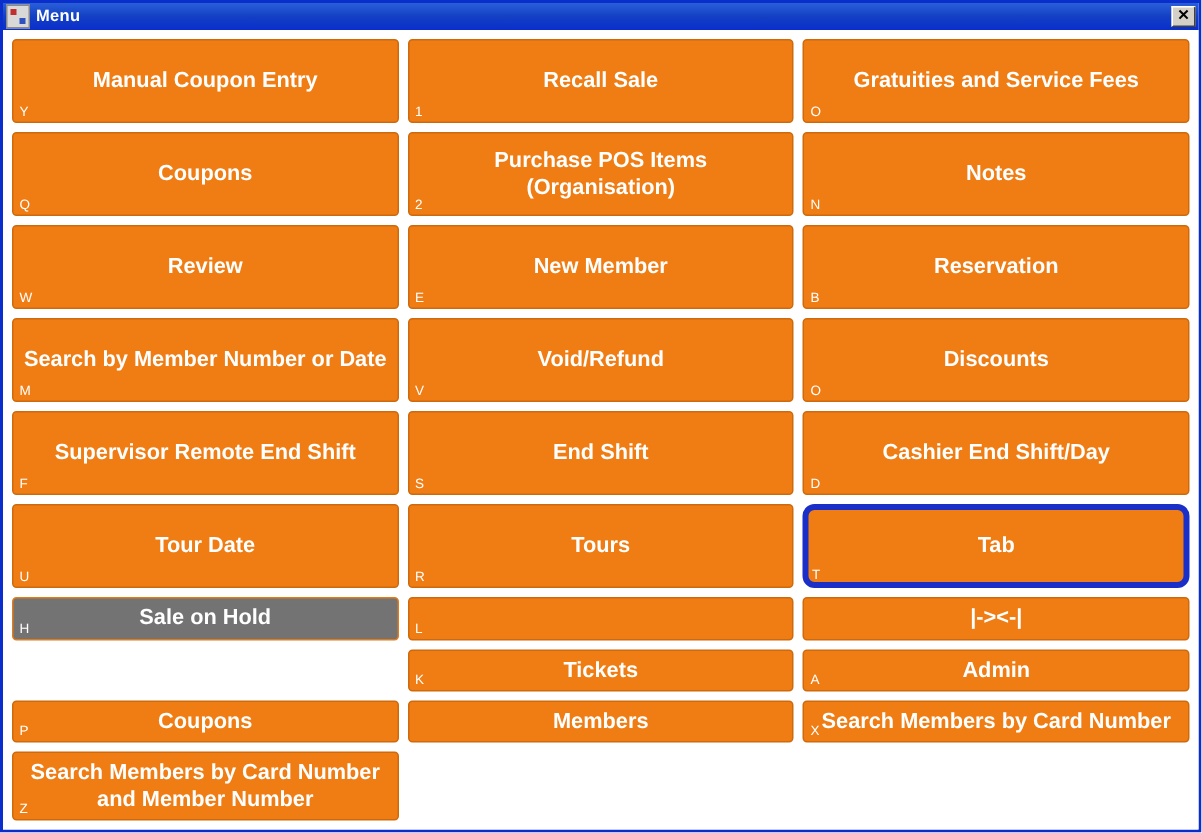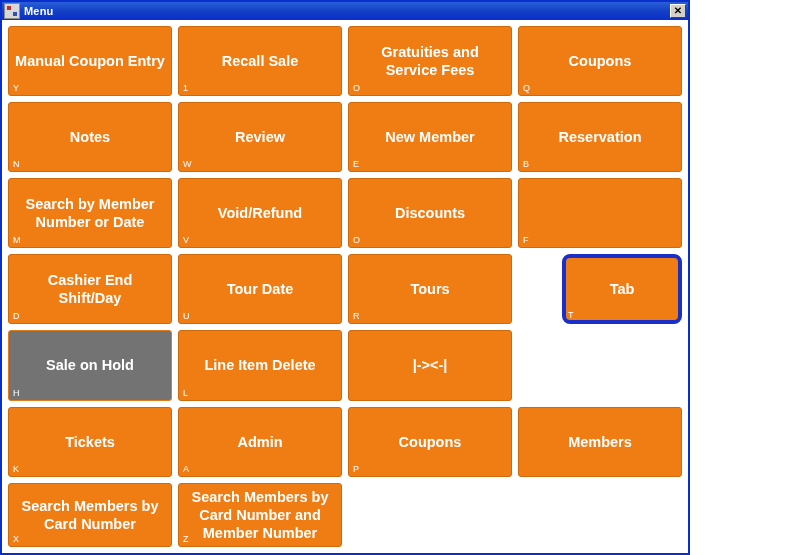--- a/index.html
+++ b/index.html
@@ -8,21 +8,21 @@
     background: #ffffff;
   }
   body {
     width: 801px;
     height: 555px;
     overflow: hidden;
     font-family: "Liberation Sans", sans-serif;
   }
   #app {
     position: relative;
-    width: 690px;
+    width: 801px;
     height: 555px;
     box-sizing: border-box;
     border: 2px solid #0a2ecb;
     background: #ffffff;
   }
   
   #titlebar {
     position: relative;
     height: 18px;
     background: linear-gradient(to bottom, #2a5fd8 0%, #1340c4 50%, #0a2ecb 100%);
@@ -78,21 +78,21 @@
     box-sizing: border-box;
   }
   
   #grid {
     position: absolute;
     left: 0;
     top: 18px;
     right: 0;
     bottom: 0;
     display: grid;
-    grid-template-columns: repeat(4, 1fr);
+    grid-template-columns: repeat(3, 1fr);
     grid-template-rows: repeat(6, 1fr);
     gap: 6px;
     padding: 6px;
     box-sizing: border-box;
     background: #ffffff;
   }
   .cell {
     position: relative;
     border-radius: 3px;
     box-sizing: border-box;
@@ -113,21 +113,20 @@
     user-select: none;
     overflow: hidden;
   }
   .btn.light {
     background: #737373;
     border-color: #e07c1c;
   }
   .btn.selected {
     border: 4px solid #1a2ec8;
     border-radius: 8px;
-    margin-left: 44px;
   }
   .btn.empty {
     background: #ffffff;
     border: none;
     cursor: default;
   }
   .hotkey {
     position: absolute;
     left: 4px;
     bottom: 2px;
@@ -163,20 +162,24 @@
       </div>
       <div class="cell btn">
         <span class="label">Gratuities and Service Fees</span>
         <span class="hotkey">O</span>
       </div>
       <div class="cell btn">
         <span class="label">Coupons</span>
         <span class="hotkey">Q</span>
       </div>
       <div class="cell btn">
+        <span class="label">Purchase POS Items (Organisation)</span>
+        <span class="hotkey">2</span>
+      </div>
+      <div class="cell btn">
         <span class="label">Notes</span>
         <span class="hotkey">N</span>
       </div>
       <div class="cell btn">
         <span class="label">Review</span>
         <span class="hotkey">W</span>
       </div>
       <div class="cell btn">
         <span class="label">New Member</span>
         <span class="hotkey">E</span>
@@ -191,21 +194,26 @@
       </div>
       <div class="cell btn">
         <span class="label">Void/Refund</span>
         <span class="hotkey">V</span>
       </div>
       <div class="cell btn">
         <span class="label">Discounts</span>
         <span class="hotkey">O</span>
       </div>
       <div class="cell btn">
+        <span class="label">Supervisor Remote End Shift</span>
         <span class="hotkey">F</span>
+      </div>
+      <div class="cell btn">
+        <span class="label">End Shift</span>
+        <span class="hotkey">S</span>
       </div>
       <div class="cell btn">
         <span class="label">Cashier End Shift/Day</span>
         <span class="hotkey">D</span>
       </div>
       <div class="cell btn">
         <span class="label">Tour Date</span>
         <span class="hotkey">U</span>
       </div>
       <div class="cell btn">
@@ -214,21 +222,20 @@
       </div>
       <div class="cell btn selected">
         <span class="label">Tab</span>
         <span class="hotkey">T</span>
       </div>
       <div class="cell btn light">
         <span class="label">Sale on Hold</span>
         <span class="hotkey">H</span>
       </div>
       <div class="cell btn">
-        <span class="label">Line Item Delete</span>
         <span class="hotkey">L</span>
       </div>
       <div class="cell btn">
         <span class="label">|-&gt;&lt;-|</span>
       </div>
       <div class="cell btn empty">
         <span class="label"></span>
       </div>
       <div class="cell btn">
         <span class="label">Tickets</span>

